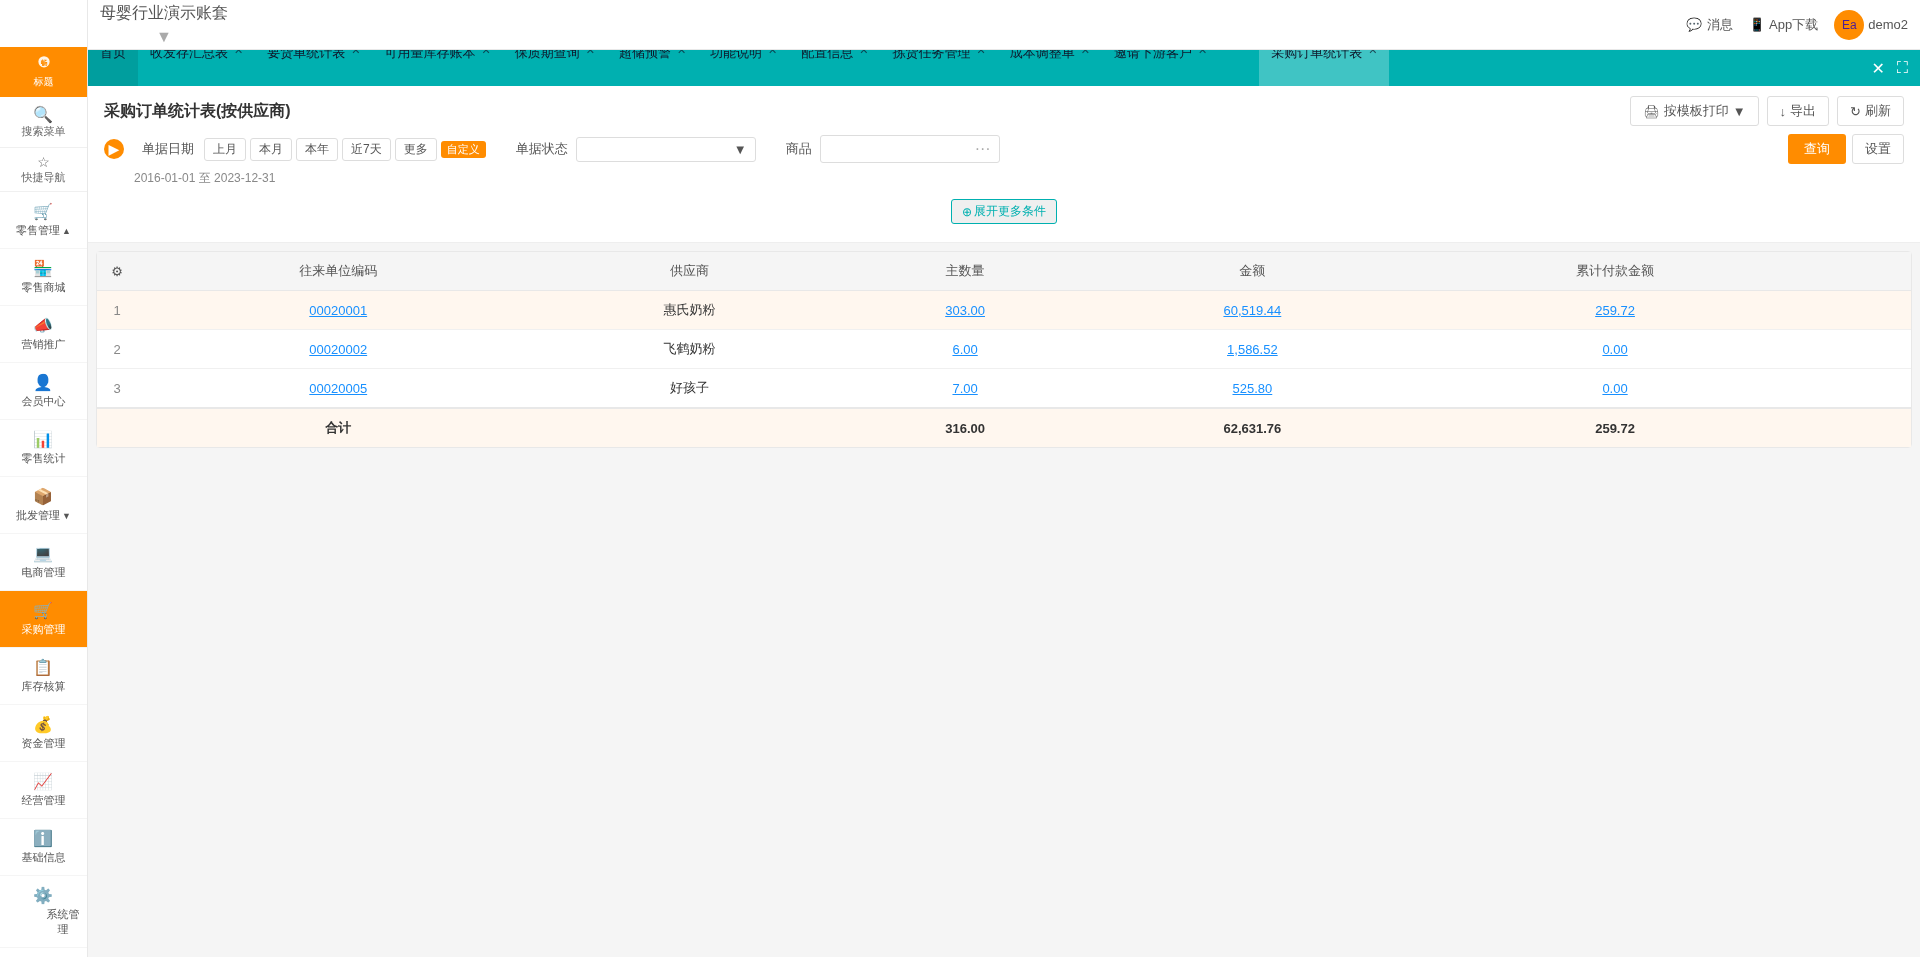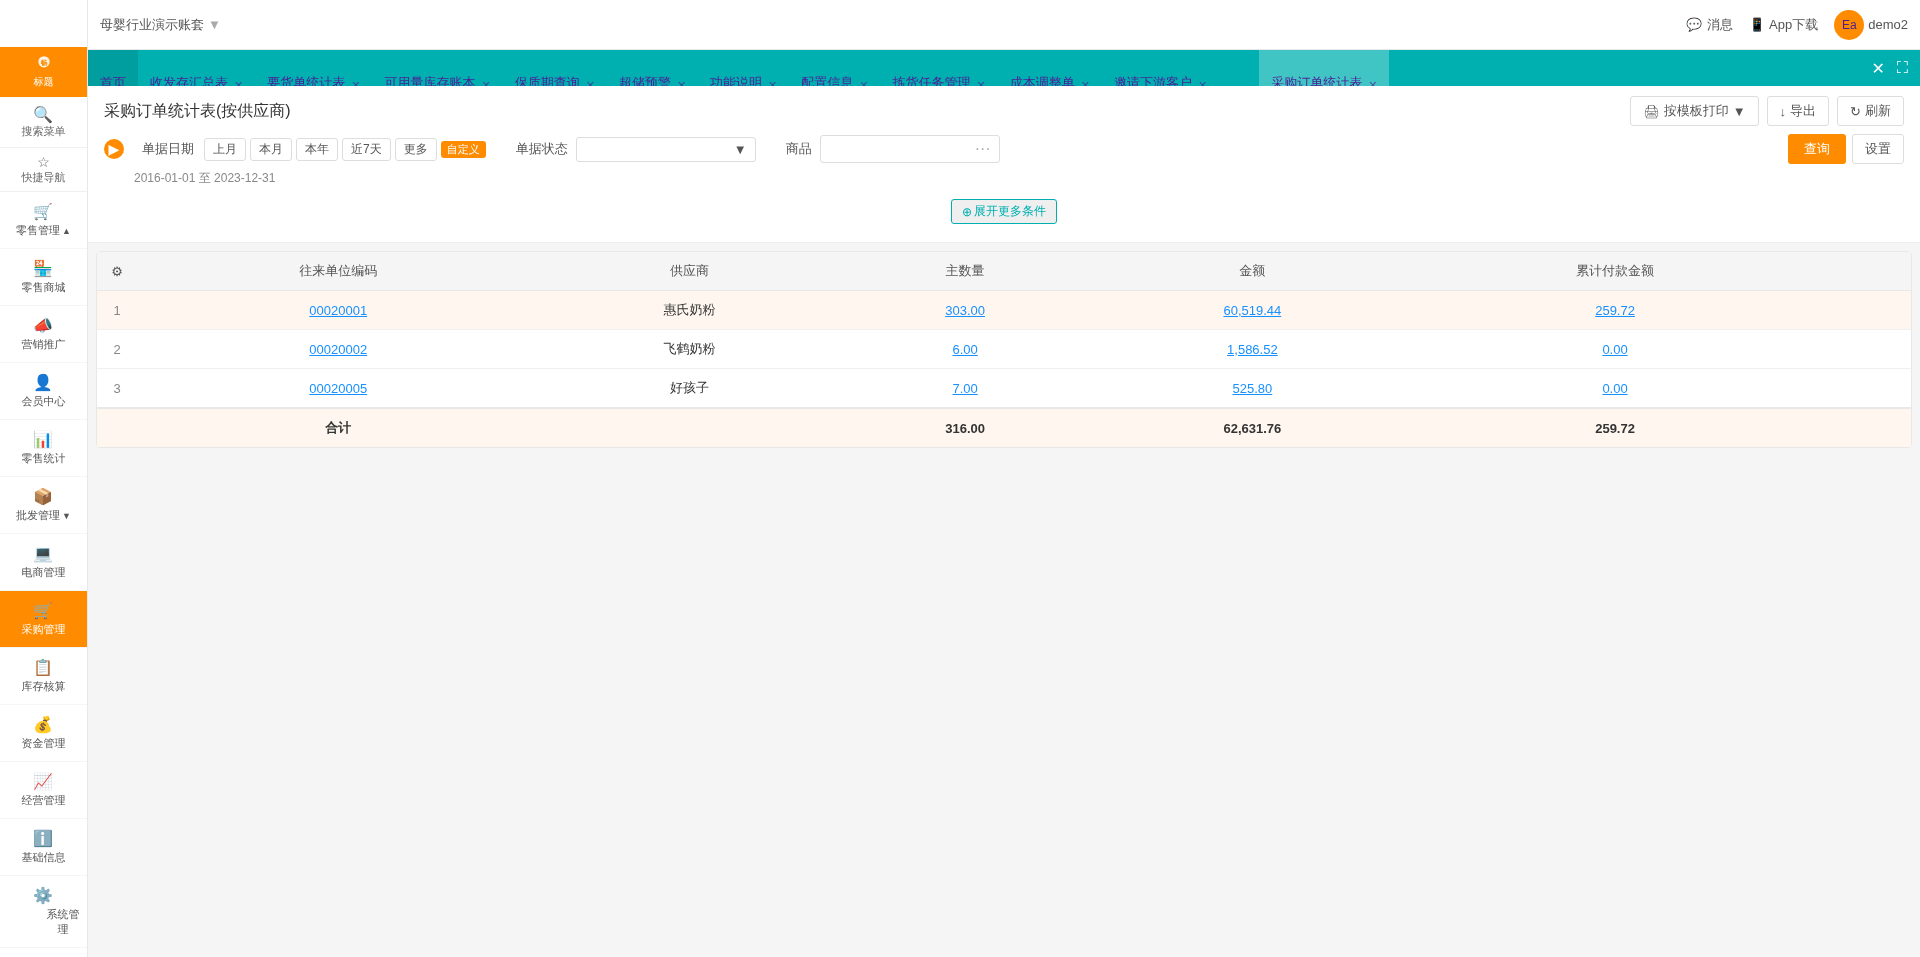--- a/index.html
+++ b/index.html
@@ -69,25 +69,26 @@
     #topbar {
       background: #fff;
       height: 50px;
       display: flex;
       align-items: center;
       padding: 0 12px;
       border-bottom: 1px solid #e8e8e8;
       justify-content: space-between;
     }
     #workspace-title {
-      font-size: 13px;
-      color: #555;
-      display: flex;
-      align-items: center;
-      gap: 4px;
+      font-size: 16px;
+      color: #555;
+      display: flex;
+      align-items: center;
+      gap: 4px;
+      flex-direction: column;
     }
     #topbar-right {
       display: flex;
       align-items: center;
       gap: 16px;
       font-size: 13px;
       color: #555;
     }
     .topbar-btn {
       display: flex;
@@ -112,22 +113,22 @@
       background: #00b0b0;
       display: flex;
       align-items: center;
       height: 36px;
       overflow: hidden;
     }
     .nav-tab {
       padding: 0 12px;
       height: 48px;
       display: flex;
-      align-items: flex-end;
-      color: #4c1d95;
+      align-items: flex-start;
+      color: #0f172a;
       font-size: 13px;
       cursor: pointer;
       white-space: nowrap;
       gap: 4px;
       flex-shrink: 0;
     }
     .nav-tab.active { background: rgba(255,255,255,0.25); margin-left: 40px; }
     .nav-tab .tab-close {
       font-size: 11px;
       opacity: 0.7;
@@ -519,21 +520,21 @@
       <span class="nav-tab-action">✕</span>
       <span class="nav-tab-action">⛶</span>
     </div>
   </div>
 
   <div id="page-content">
 
     <div style="background:#fff; padding: 10px 16px; border-bottom: 1px solid #eee;">
       <div style="display:flex; align-items:center; justify-content:space-between; margin-bottom:8px;">
         <div style="display:flex;align-items:center;gap:4px;">
-          <div style="font-size:16px;font-weight:normal;color:#333;">采购订单统计表(按供应商)</div>
+          <div style="font-size:16px;font-weight:bold;color:#333;">采购订单统计表(按供应商)</div>
         </div>
         <div style="display:flex;align-items:center;gap:8px;">
           <button class="btn-template">
             <span>🖨</span>
             <span>按模板打印</span>
             <span>▼</span>
           </button>
           <button class="btn-export">
             <span>↓</span>
             <span>导出</span>

